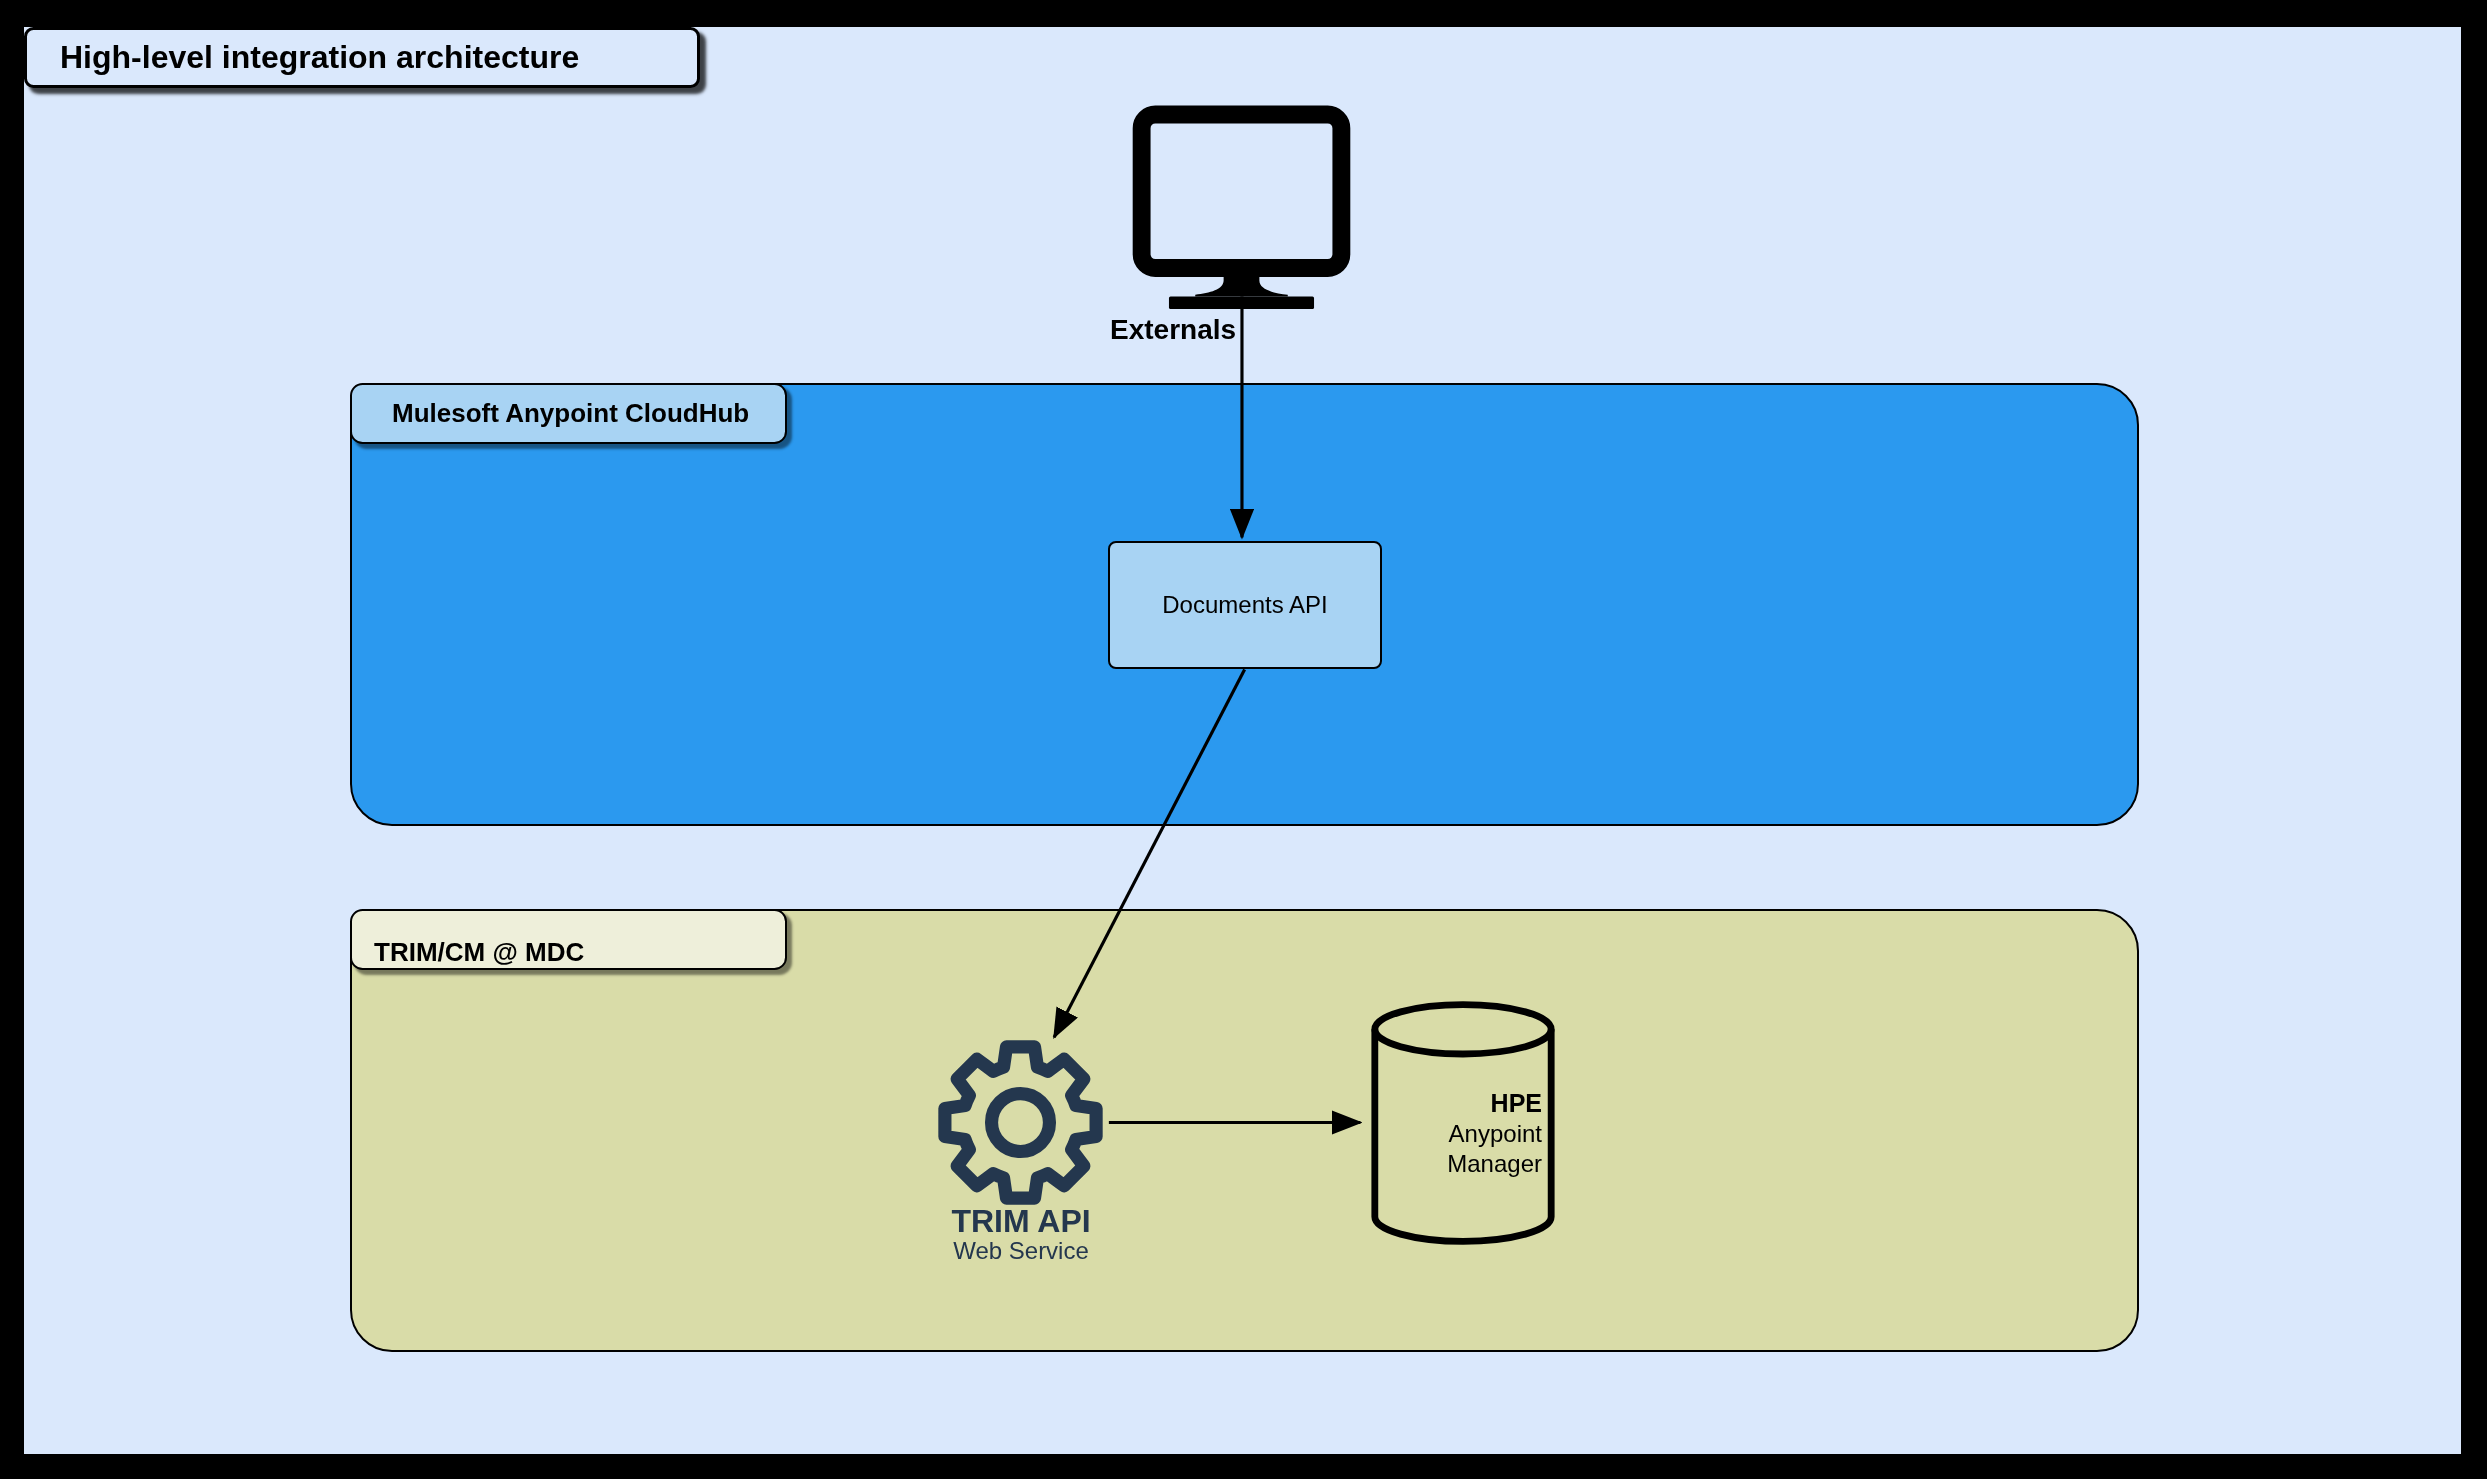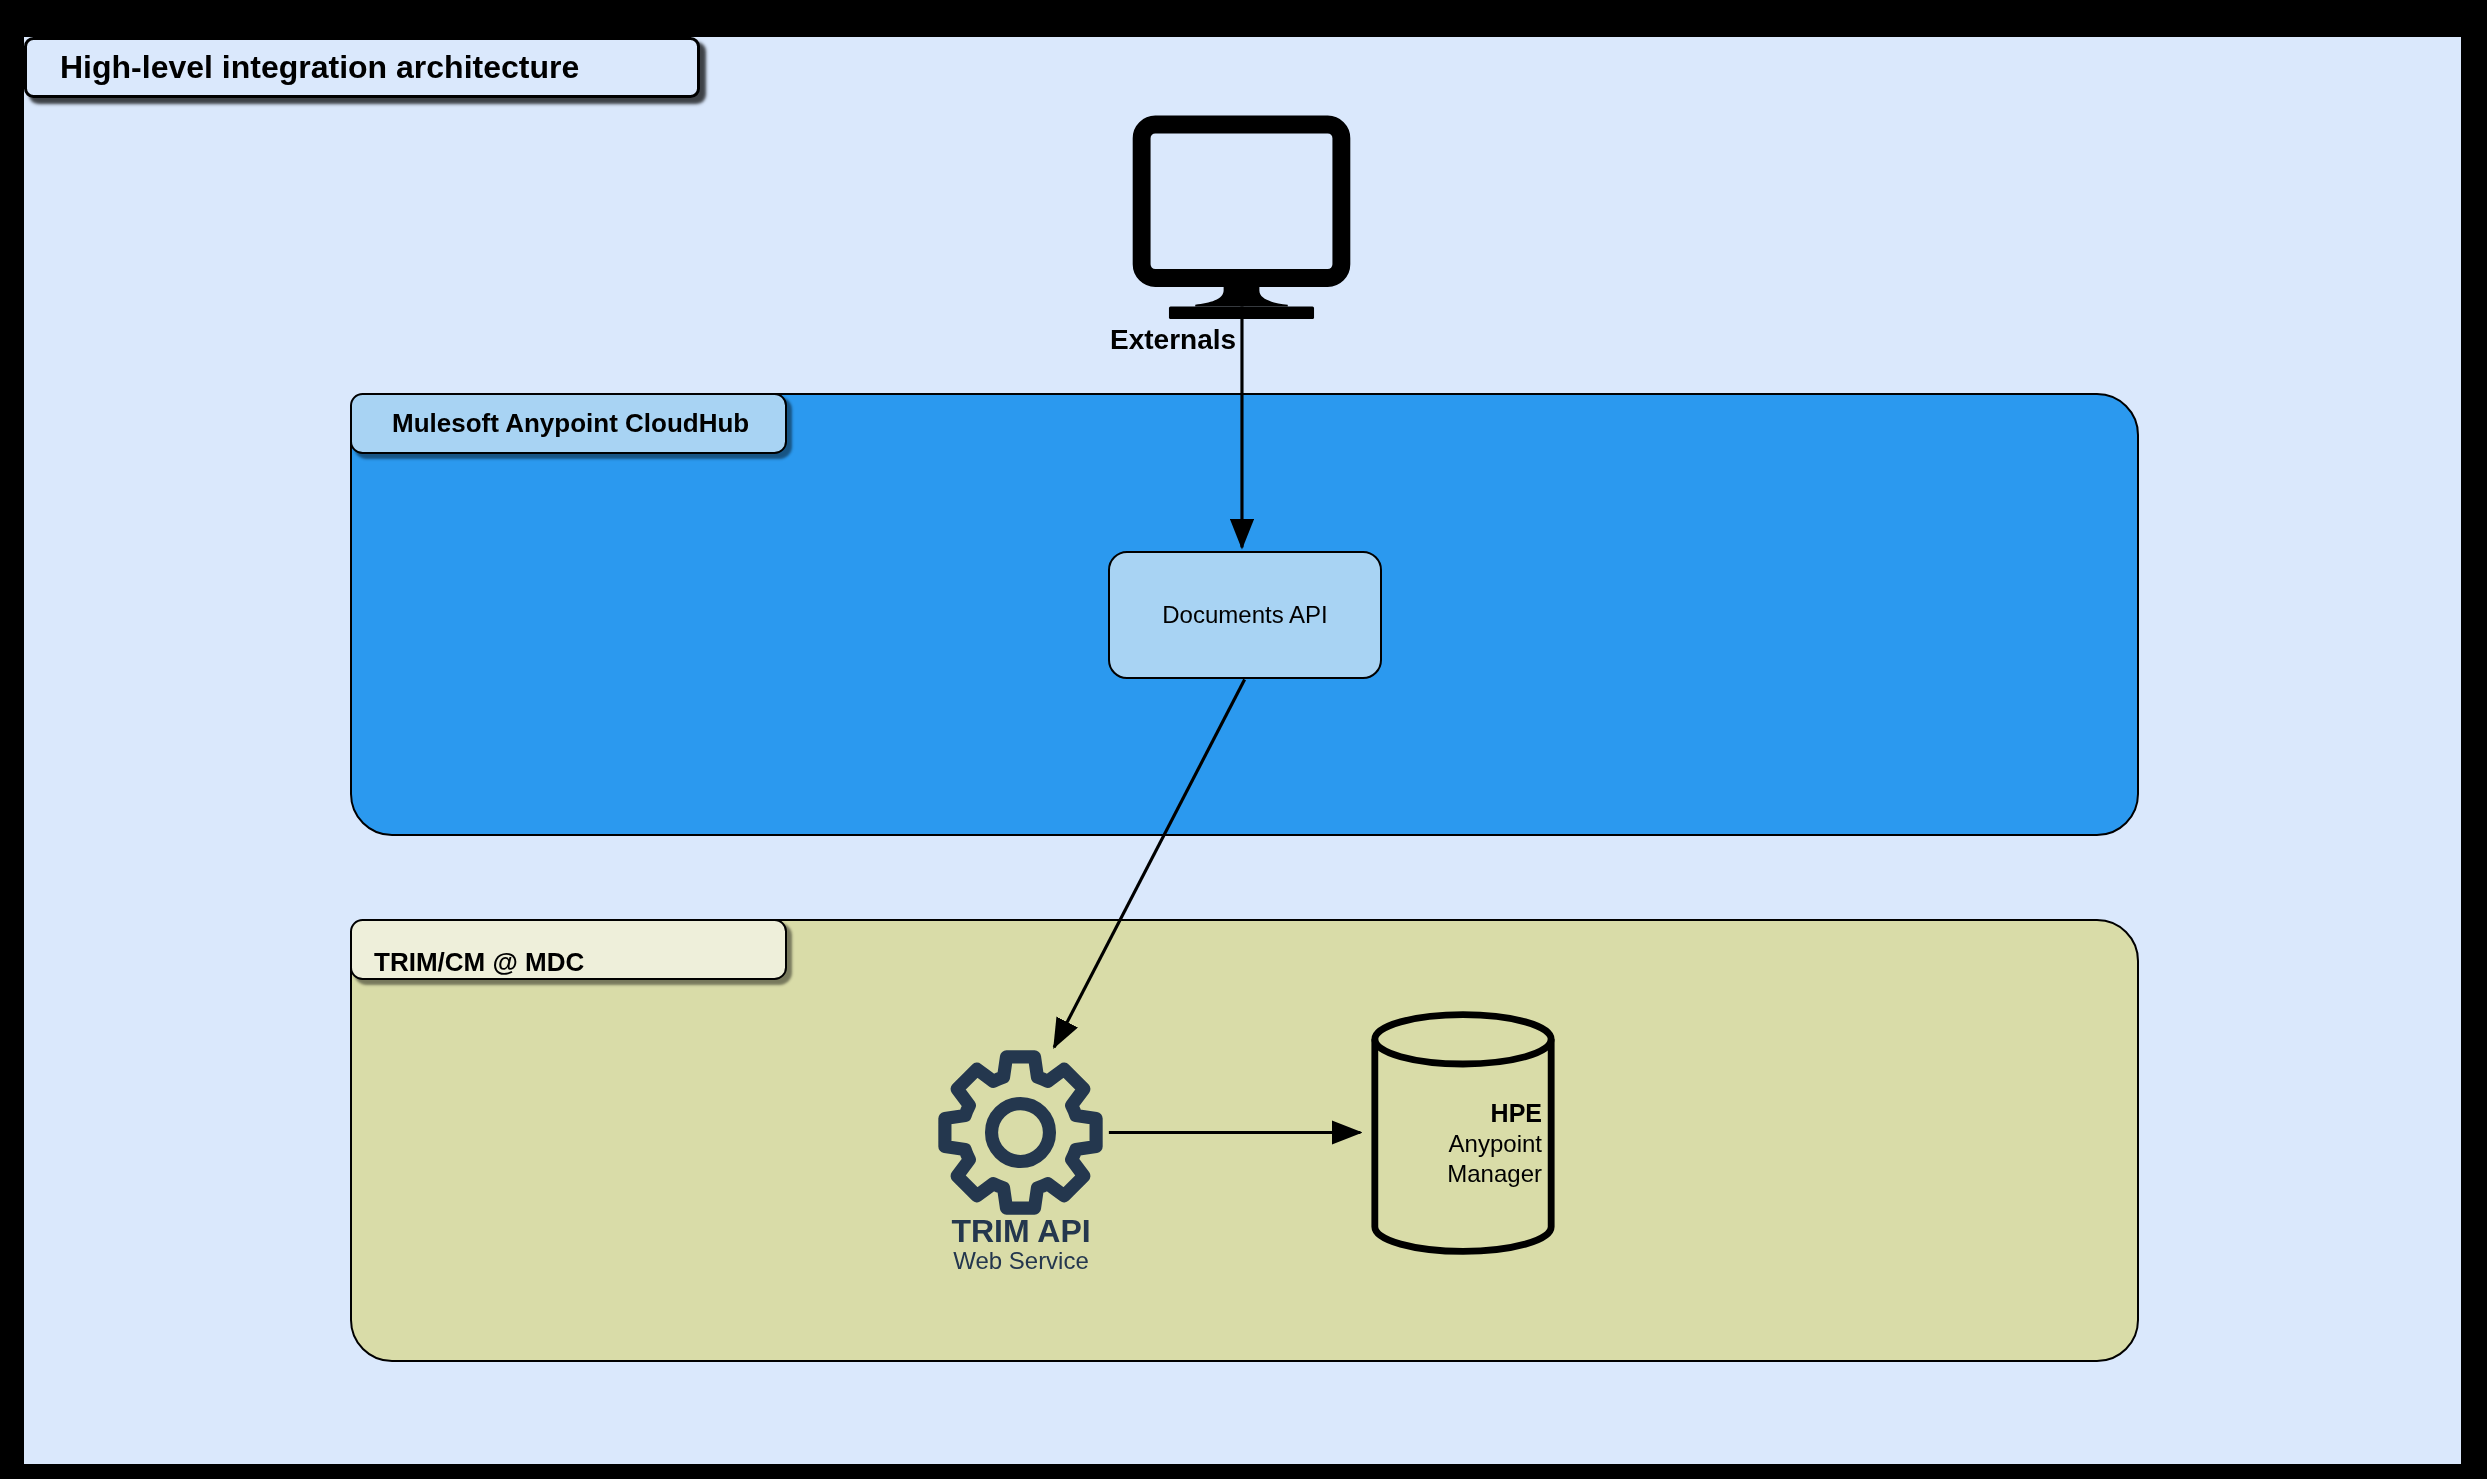--- a/index.html
+++ b/index.html
@@ -7,21 +7,21 @@
     padding: 0;
     width: 2487px;
     height: 1479px;
     background: #000000;
     font-family: "Liberation Sans", sans-serif;
     overflow: hidden;
   }
   .canvas {
     position: absolute;
     left: 24px;
-    top: 37px;
+    top: 27px;
     width: 2437px;
     height: 1427px;
     background: #DAE8FC;
   }
   
   .title-box {
     position: absolute;
     left: 0;
     top: 0;
     width: 676px;
@@ -75,21 +75,21 @@
   }
   
   .doc-api-node {
     position: absolute;
     left: 1084px;
     top: 514px;
     width: 274px;
     height: 128px;
     background: #A8D3F3;
     border: 2.6px solid #000;
-    border-radius: 19px;
+    border-radius: 8px;
     box-sizing: border-box;
     display: flex;
     align-items: center;
     justify-content: center;
     z-index: 5;
   }
   .doc-api-node span { font-size: 24px; color: #000; }
 
   .externals-label {
     position: absolute;

